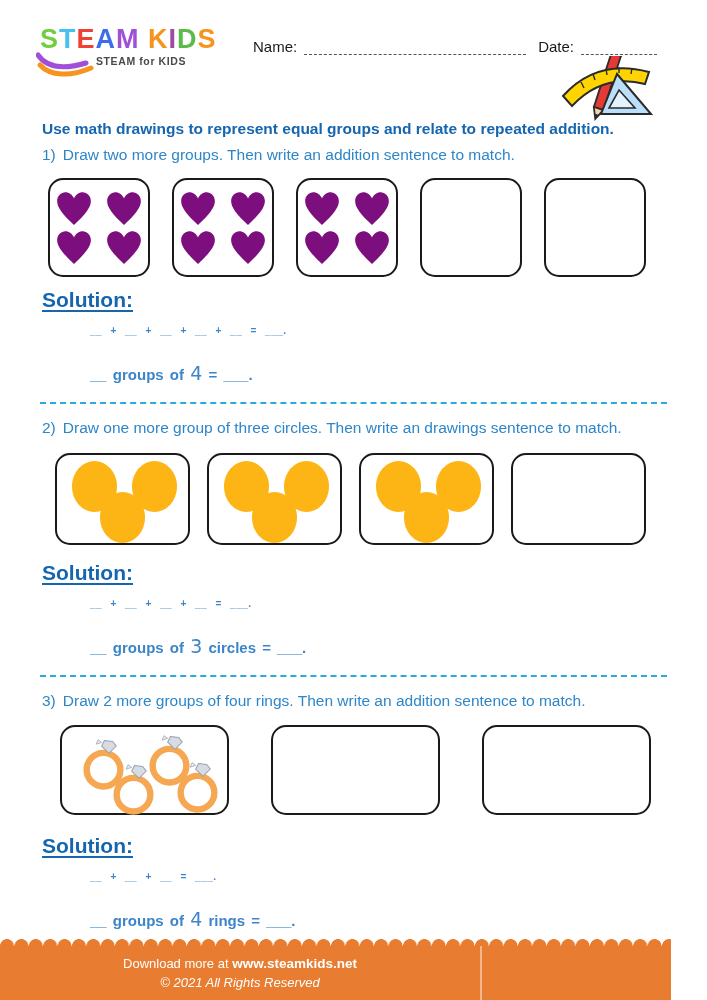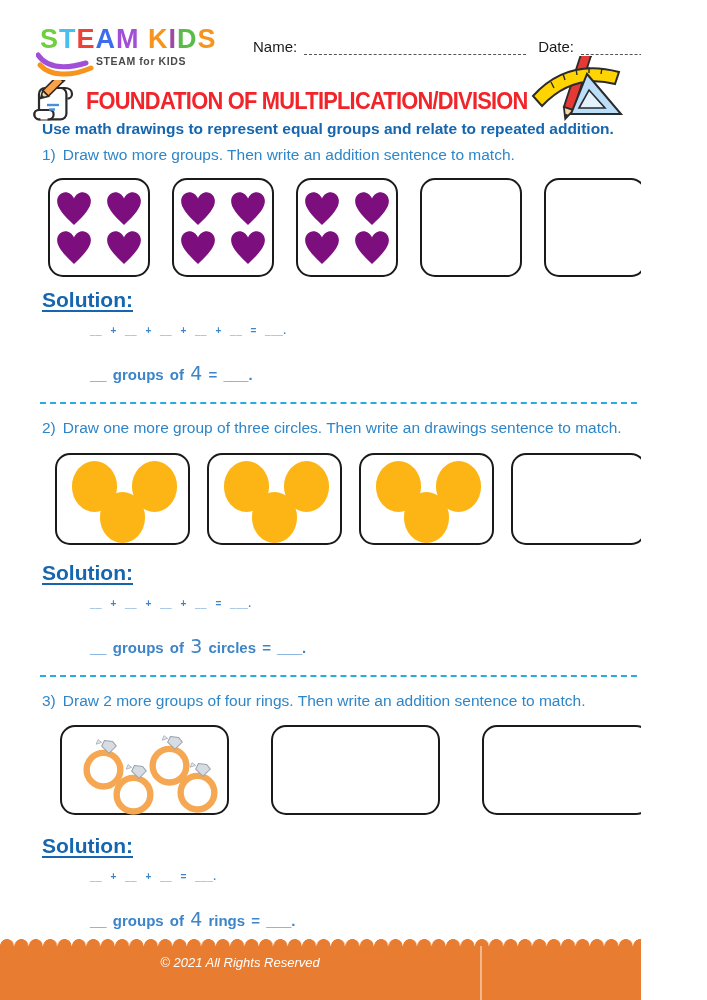--- a/index.html
+++ b/index.html
@@ -1,17 +1,17 @@
 <!DOCTYPE html>
 <html style="--accent_blue: #1566AF; --question_blue: #2E86C8; --eq_blue: #3D85C8; --title_red: #F1242A; --divider_blue: #29ABE2; --footer_orange: #E87C30; --heart_purple: #7D0E7E; --circle_yellow: #FDB515; --ring_orange: #F6A752;"><head>
 <meta charset="utf-8">
 <style>
   html,body{margin:0;padding:0;background:#fff;}
   .page{position:relative;width:641px;height:1000px;background:#fff;overflow:hidden;
-        font-family:"Liberation Sans",sans-serif;}
+        font-family:"Liberation Sans",sans-serif;padding-left:30px;}
 
   
   .logo{position:absolute;left:40px;top:26px;width:210px;}
   .logo-letters{font-size:27px;font-weight:800;letter-spacing:1px;line-height:1;white-space:pre;}
   .logo-swoosh{position:absolute;left:-4px;top:26px;}
   .logo-tagline{margin:2px 0 7px 56px;font-size:10.5px;font-weight:700;color:#4a4a4a;letter-spacing:.6px;}
 
   .namedate{position:absolute;left:253px;top:38px;display:flex;align-items:flex-end;font-size:15px;color:#1a1a1a;}
   .dotted{display:inline-block;border-bottom:1.6px dashed #555;height:14px;margin-left:7px;}
   .nline{width:222px;}
@@ -79,36 +79,20 @@
     <div class="logo-tagline">STEAM for KIDS</div>
   </div>
 
   <div class="namedate">
     <span>Name:</span>
     <span class="dotted nline"></span>
     <span class="dlabel">Date:</span>
     <span class="dotted dline"></span>
   </div>
 
-  <div class="titlerow">
-    <svg width="44" height="42" viewBox="0 0 44 42">
-      <path d="M14 8 h18 c4 0 7 2.5 7 6 0 2.6-2 4.6-4.6 4.6" fill="#fff" stroke="#2b2b2b" stroke-width="2.2"></path>
-      <path d="M12 8 c-3.4 0-6 2.6-6 6 v16 c-2.6 0-4.6 2-4.6 4.4 0 3 2.6 5 6 5 h20 c3.4 0 6-2.6 6-6 V14 c0-3.4-2.6-6-6-6 z" fill="#fff" stroke="#2b2b2b" stroke-width="2.2"></path>
-      <path d="M7.4 39.4 c-3.4 0-6-2-6-5 0-2.4 2-4.4 4.6-4.4 h10 c3 0 4.6 2 4.6 4.4 0 3-2.6 5-6 5" fill="#fff" stroke="#2b2b2b" stroke-width="2.2"></path>
-      <line x1="14" y1="25" x2="26" y2="25" stroke="#4A90D9" stroke-width="2.4"></line>
-      <line x1="16" y1="29.5" x2="22" y2="29.5" stroke="#4A90D9" stroke-width="2.4"></line>
-      <g transform="rotate(45 14 12)">
-        <rect x="10" y="-8" width="8" height="22" fill="#F7A24A" stroke="#2b2b2b" stroke-width="1.6"></rect>
-        <rect x="10" y="-12" width="8" height="5" fill="#F48FB1" stroke="#2b2b2b" stroke-width="1.6"></rect>
-        <polygon points="10,14 18,14 14,21" fill="#FAD7A0" stroke="#2b2b2b" stroke-width="1.6"></polygon>
-        <polygon points="12.7,17.5 15.3,17.5 14,21" fill="#2b2b2b"></polygon>
-      </g>
-    </svg>
-    <div class="page-title">FOUNDATION OF MULTIPLICATION/DIVISION</div>
-  </div>
 
   <svg class="ruler-icon" width="96" height="66" viewBox="0 0 96 66">
     <g transform="rotate(18 48 30)">
       <rect x="42" y="-4" width="10" height="58" fill="#E53935" stroke="#2b2b2b" stroke-width="1.8"></rect>
       <polygon points="42,54 52,54 47,65" fill="#FAD7A0" stroke="#2b2b2b" stroke-width="1.8"></polygon>
       <polygon points="45.2,60 48.8,60 47,65" fill="#2b2b2b"></polygon>
       <rect x="42" y="-8" width="10" height="5" fill="#F48FB1" stroke="#2b2b2b" stroke-width="1.8"></rect>
     </g>
     <path d="M4 40 Q 38 2 90 16 L 86 28 Q 44 17 13 50 Z" fill="#FFD400" stroke="#2b2b2b" stroke-width="2"></path>
     <g stroke="#2b2b2b" stroke-width="1.4">
@@ -295,18 +279,21 @@
     <div class="groups">
       <span>__ groups of</span>
       <span class="bignum">4</span>
       <span>rings = ___.</span>
     </div>
   </div>
 
   <div class="scallops"></div>
   <div class="footer">
     <div class="footer-text">
+      <div class="footer-line1">
+        <span>Download more at </span><span class="footer-site">www.steamkids.net</span>
+      </div>
       <div class="footer-line2">© 2021 All Rights Reserved</div>
     </div>
     <div class="footer-vline"></div>
   </div>
 
 </div>
 
 </body></html>

